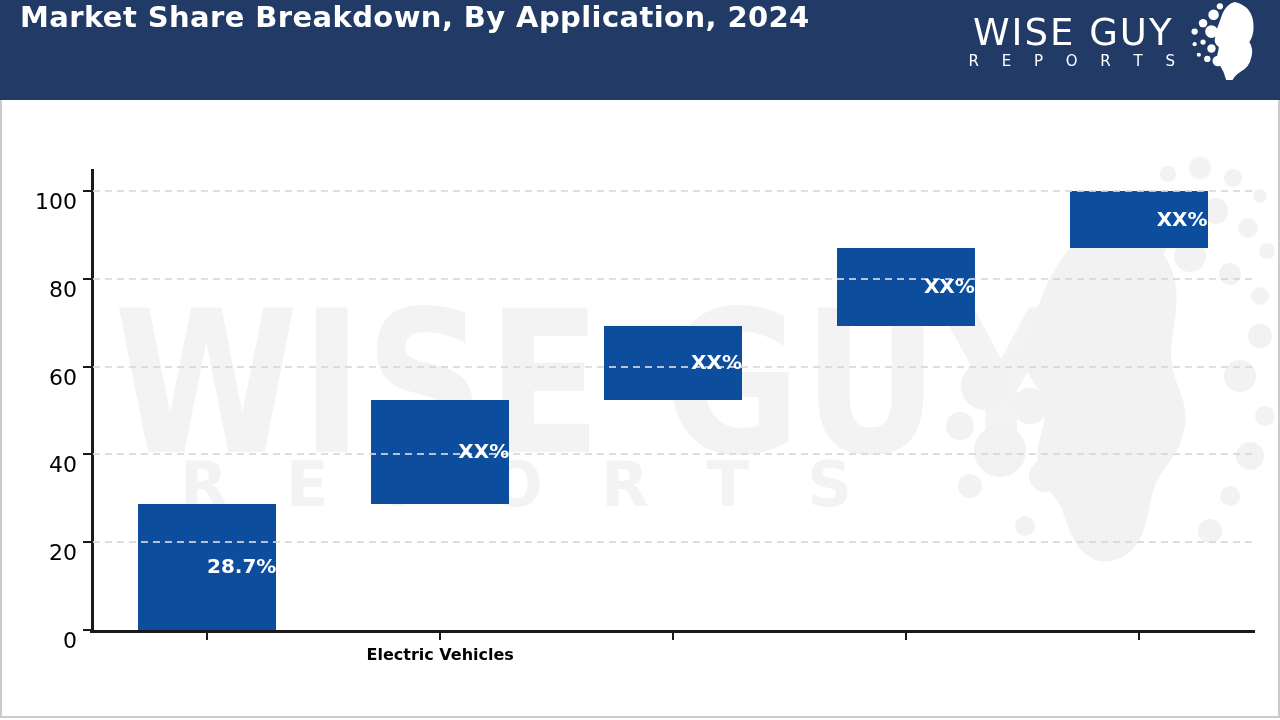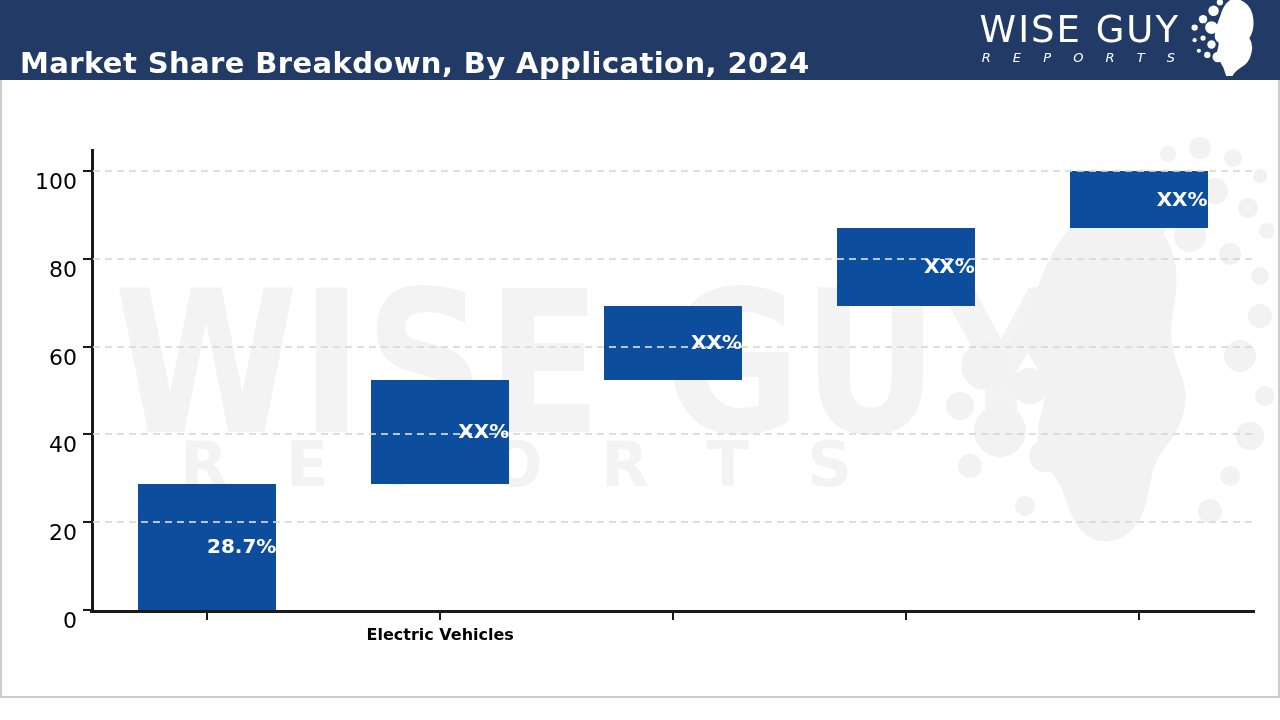--- a/index.html
+++ b/index.html
@@ -1,26 +1,26 @@
 <!DOCTYPE html>
 <html><head>
 <meta charset="utf-8">
 <style>
   * { margin:0; padding:0; box-sizing:border-box; }
   html,body { width:1280px; height:720px; background:#ffffff; overflow:hidden;
               font-family:"DejaVu Sans","Liberation Sans",sans-serif; }
 
   
-  .header { height:80px; background:#213a66; display:flex; align-items:flex-end;
+  .header { height:100px; background:#213a66; display:flex; align-items:flex-start;
             justify-content:space-between; padding:0 24px 0 20px; }
   .title  { color:#ffffff; font-size:29px; font-weight:bold; letter-spacing:.4px; }
   .logo   { display:flex; align-items:center; gap:4px; }
   .logo-text  { display:flex; flex-direction:column; align-items:center; color:#ffffff; }
   .logo-brand { font-size:37px; letter-spacing:2px; line-height:1.05; }
-  .logo-sub   { font-size:13px; letter-spacing:9px; text-indent:6px; margin-top:0;font-style:italic; }
+  .logo-sub   { font-size:15px; letter-spacing:9px; text-indent:6px; margin-top:0; }
 
   
   .chart-section { position:relative; height:618px; background:#ffffff;
                    border-left:2px solid #cccccc; border-right:2px solid #cccccc;
                    border-bottom:2px solid #cccccc; overflow:hidden; }
 
   
   .wm-line1 { position:absolute; left:112px; top:168px; font-size:180px; color:#f3f3f3;
               font-weight:bold; letter-spacing:2px; transform:scale(.93,1.1);
               transform-origin:left top; white-space:nowrap; z-index:0; }

